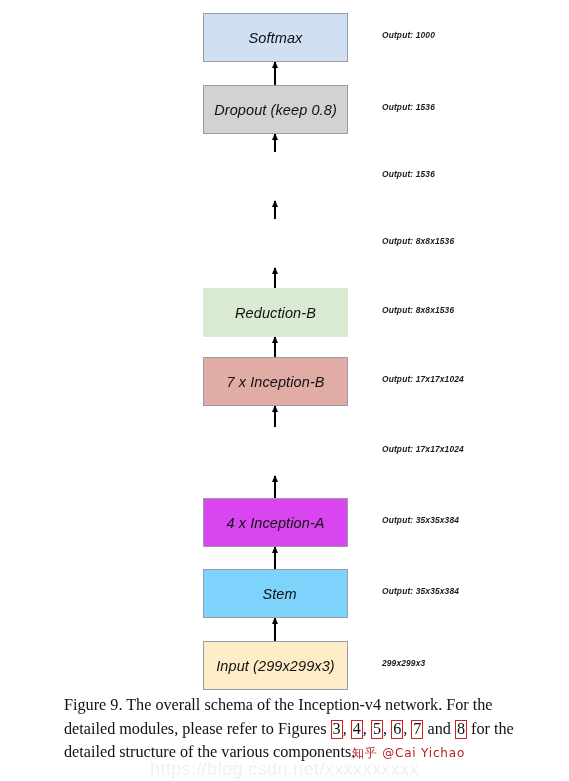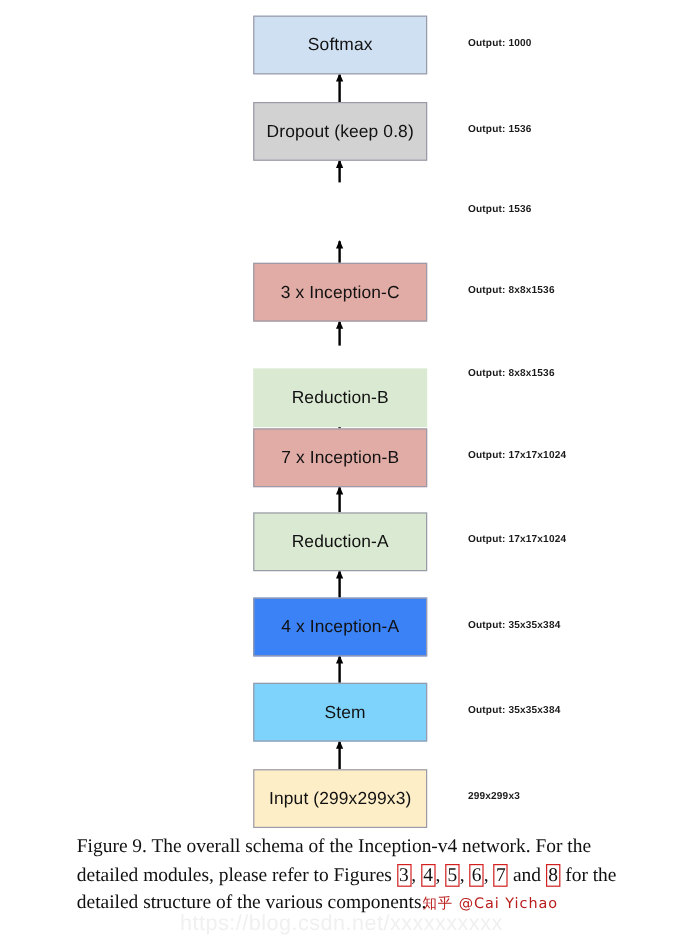--- a/index.html
+++ b/index.html
@@ -10,24 +10,25 @@
     width: 569px;
     height: 781px;
     background: #ffffff;
     font-family: "Liberation Sans", sans-serif;
     position: relative;
     overflow: hidden;
   }
 
   #figure {
     position: absolute;
-    left: 16px;
+    left: 8px;
     top: 0;
     width: 519px;
     height: 690px;
+    font-style: italic;
   }
 
   .node-row {
     position: absolute;
     left: 0;
     width: 569px;
     height: 49px;
   }
 
   .node-box {
@@ -147,45 +148,39 @@
     <div class="node-row" style="top: 85px;">
       <div class="node-box bordered" style="background: rgb(210, 210, 210);">
         <span>Dropout (keep 0.8)</span>
       </div>
       <div class="node-label">Output: 1536</div>
     </div>
     <div class="node-row" style="top: 152px;">
       <div class="node-label">Output: 1536</div>
     </div>
     <div class="node-row" style="top: 219px;">
-      <div class="node-box bordered" style="background: rgb(226, 172, 166);">
-        <span>3 x Inception-C</span>
-      </div>
       <div class="node-label">Output: 8x8x1536</div>
     </div>
     <div class="node-row" style="top: 288px;">
-      <div class="node-box" style="background: rgb(218, 233, 209); margin-top: 19px;">
+      <div class="node-box" style="background: rgb(218, 233, 209);">
         <span>Reduction-B</span>
       </div>
       <div class="node-label">Output: 8x8x1536</div>
     </div>
     <div class="node-row" style="top: 357px;">
       <div class="node-box bordered" style="background: rgb(226, 172, 166);">
         <span>7 x Inception-B</span>
       </div>
       <div class="node-label">Output: 17x17x1024</div>
     </div>
     <div class="node-row" style="top: 427px;">
-      <div class="node-box bordered" style="background: rgb(218, 233, 209);">
-        <span>Reduction-A</span>
-      </div>
       <div class="node-label">Output: 17x17x1024</div>
     </div>
     <div class="node-row" style="top: 498px;">
-      <div class="node-box bordered" style="background: #3b82f6;">
+      <div class="node-box bordered" style="background: #d946ef;">
         <span>4 x Inception-A</span>
       </div>
       <div class="node-label">Output: 35x35x384</div>
     </div>
     <div class="node-row" style="top: 569px;">
       <div class="node-box bordered" style="background: #7dd3fc; padding-left: 8px;">
         <span>Stem</span>
       </div>
       <div class="node-label">Output: 35x35x384</div>
     </div>

